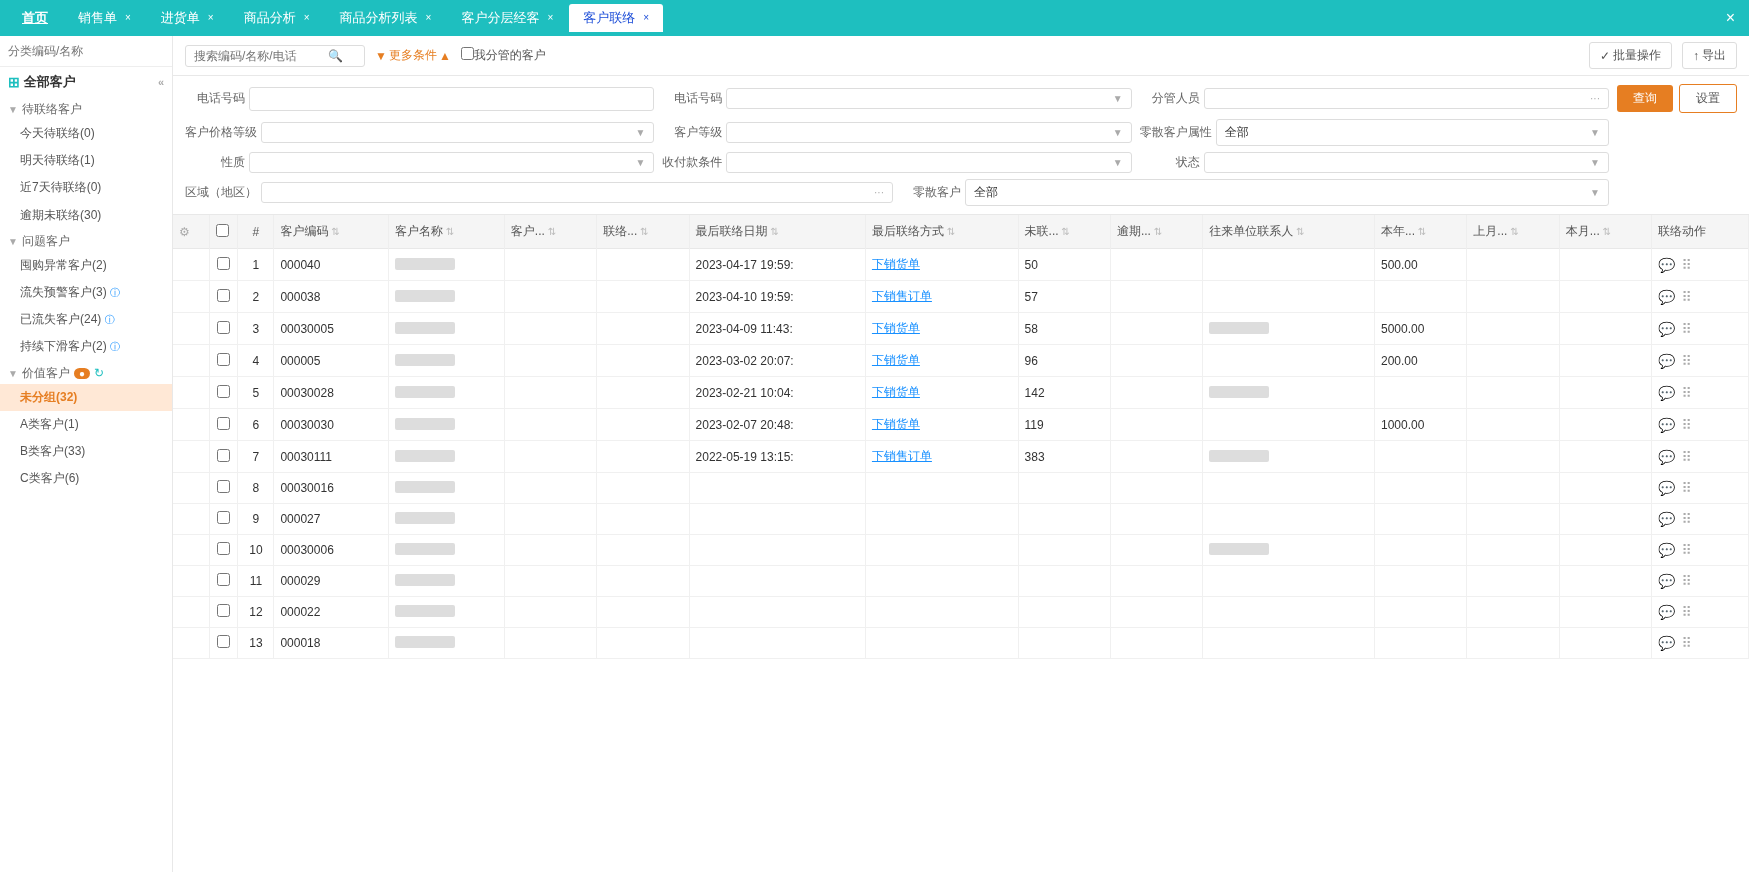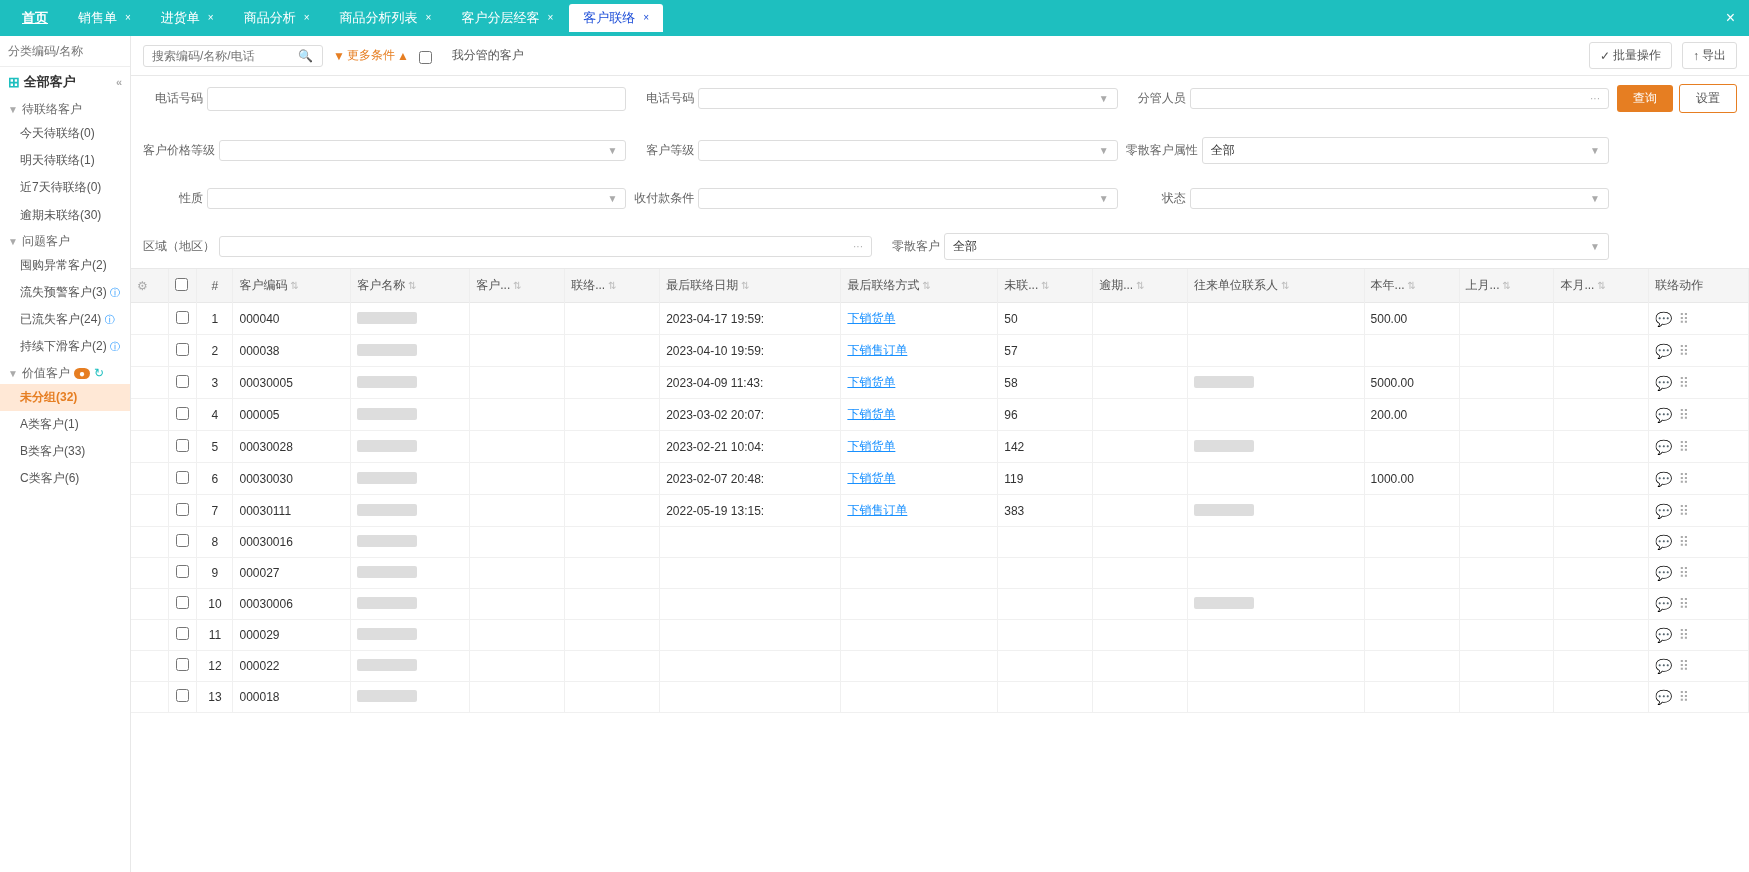--- a/index.html
+++ b/index.html
@@ -34,21 +34,21 @@
     .top-nav .window-close { color: #fff; font-size: 16px; cursor: pointer; padding: 0 6px; }
 
     
     .main-layout {
       display: flex;
       height: calc(100vh - 36px);
     }
 
     
     .sidebar {
-      width: 131px;
+      width: 173px;
       background: #fff;
       border-right: 1px solid #e8e8e8;
       display: flex;
       flex-direction: column;
       overflow-y: auto;
       flex-shrink: 0;
     }
     .sidebar-search {
       padding: 8px;
       border-bottom: 1px solid #eee;
@@ -118,42 +118,42 @@
       align-items: center;
       gap: 10px;
       flex-shrink: 0;
     }
     .filter-bar .search-box {
       display: flex;
       align-items: center;
       border: 1px solid #ddd;
       border-radius: 3px;
       padding: 3px 8px;
-      gap: 16px;
+      gap: 4px;
       width: 180px;
     }
     .filter-bar .search-box input {
       border: none;
       outline: none;
       font-size: 12px;
       width: 130px;
       color: #999;
     }
     .filter-bar .more-conditions {
       color: #e67e22;
       cursor: pointer;
       display: flex;
       align-items: center;
       gap: 2px;
       font-size: 12px;
     }
     .filter-bar .my-customers {
       display: flex;
-      align-items: flex-end;
-      gap: 20px;
+      align-items: flex-start;
+      gap: 0;
       font-size: 12px;
       color: #555;
       cursor: pointer;
     }
     .filter-bar .spacer { flex: 1; }
     .filter-bar .btn-batch {
       border: 1px solid #ddd;
       background: #fff;
       padding: 4px 10px;
       border-radius: 3px;
@@ -177,21 +177,21 @@
       gap: 3px;
     }
 
     
     .advanced-filter {
       background: #fff;
       border-bottom: 1px solid #e8e8e8;
       padding: 8px 12px;
       display: flex;
       flex-direction: column;
-      gap: 24px;
+      gap: 6px;
       flex-shrink: 0;
     }
     .filter-row {
       display: flex;
       align-items: center;
       gap: 8px;
     }
     .filter-field {
       display: flex;
       align-items: center;

